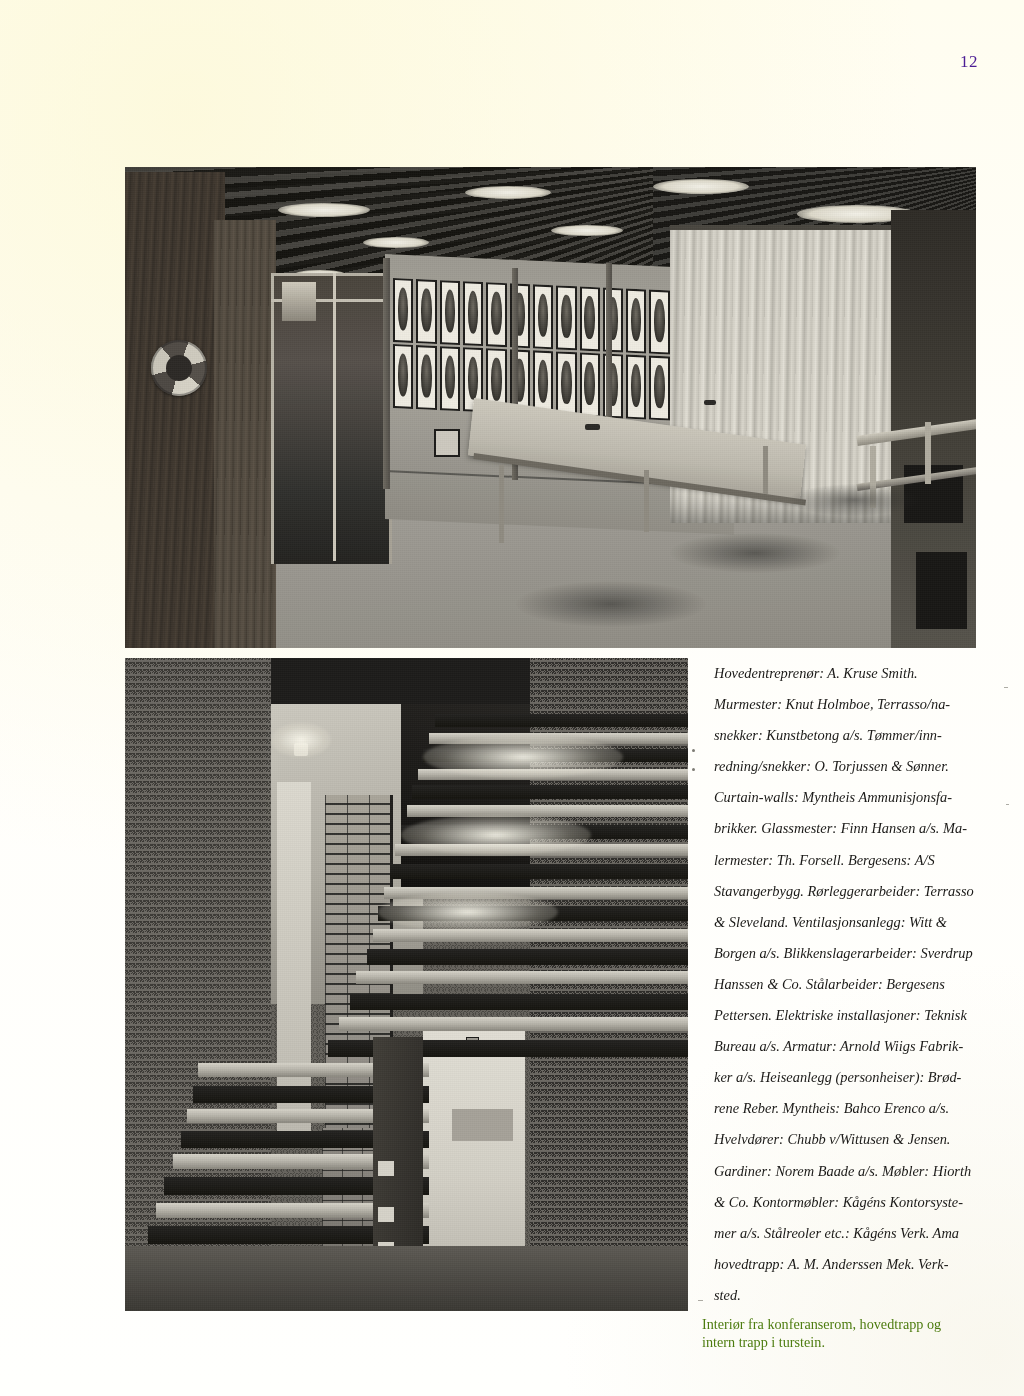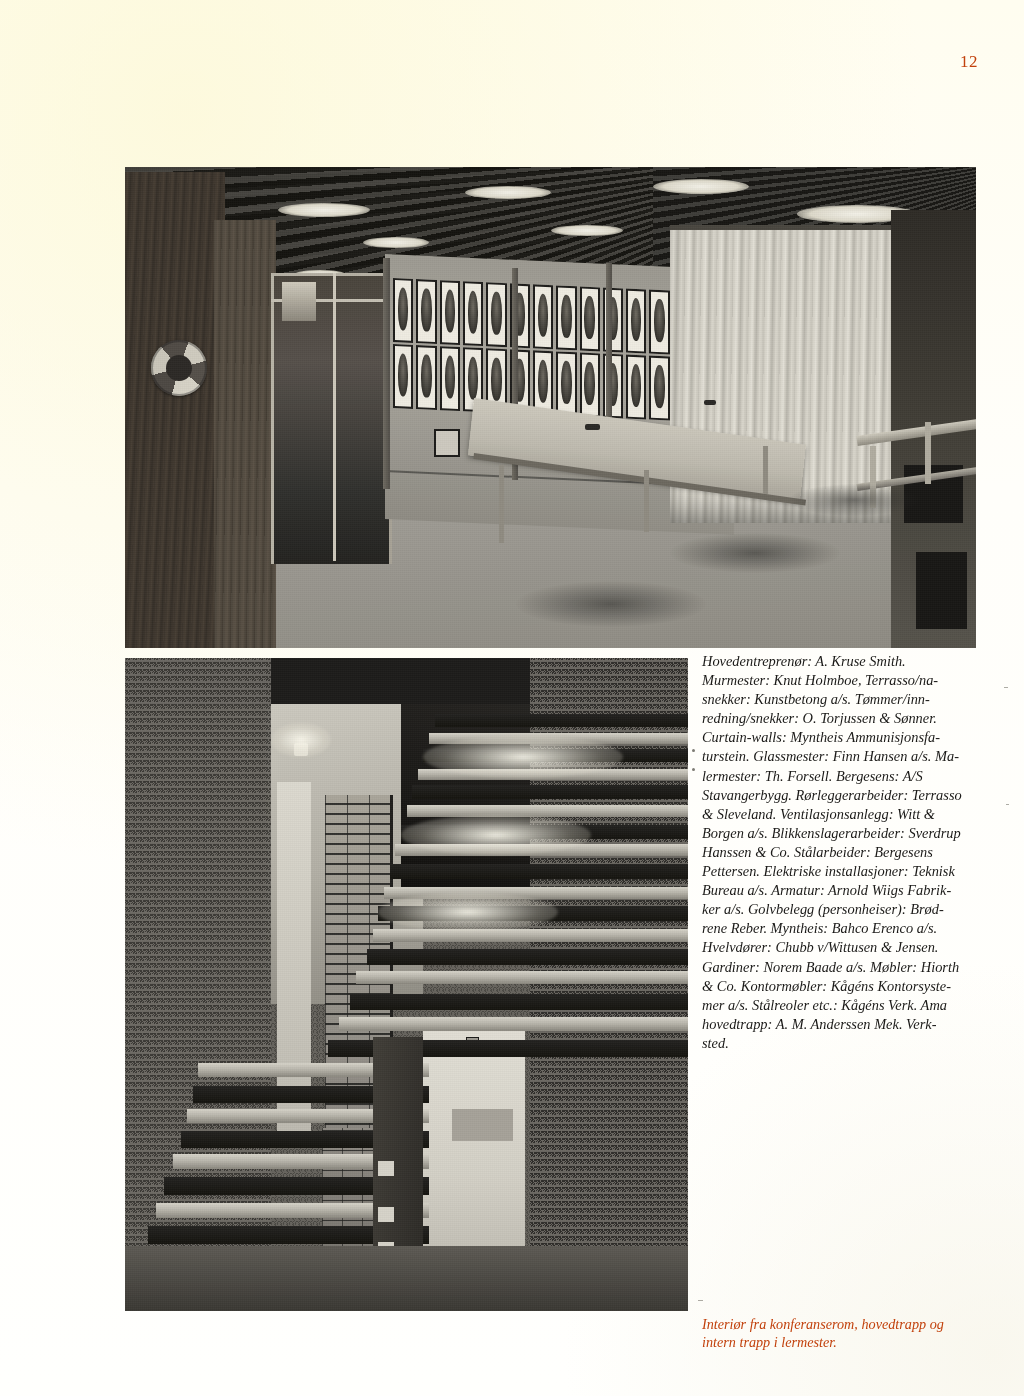--- a/index.html
+++ b/index.html
@@ -25,21 +25,21 @@
       linear-gradient(180deg, #fffdf0 0%, #fffefa 35%, #fffffd 100%);
     pointer-events: none;
   }
 
   
   #page-number {
     position: absolute;
     top: 52px;
     right: 46px;
     font-size: 17px;
-    color: #c2410c;
+    color: #4c1d95;
     letter-spacing: 0.5px;
   }
 
   
   .photo {
     position: absolute;
     overflow: hidden;
     background: #2b2b2b;
   }
   #photo-conference {
@@ -374,21 +374,21 @@
     width: 288px;
     font-family: "Liberation Serif", serif;
     font-style: italic;
     font-size: 14.4px;
     line-height: 19.1px;
     color: #1b1a18;
     text-align: justify;
     text-justify: inter-word;
     hyphens: manual;
   }
-  #credits p { margin:0; }
+  #credits p { margin:12px; }
 
   .scan-dot {
     position:absolute;
     width:3px; height:3px;
     background:#5d5a52;
     border-radius:50%;
     opacity:0.8;
   }
   .scan-tick {
     position:absolute;
@@ -396,24 +396,23 @@
     opacity:0.55;
   }
 
   
   #caption {
     position:absolute;
     left: 702px;
     top: 1316px;
     width: 290px;
     font-family: "Liberation Serif", serif;
-    font-style: italic;
     font-size: 14.2px;
     line-height: 17.5px;
-    color: #c2410c;
+    color: #4d7c0f;
     text-align: justify;
   }
   #caption p { margin:0; }
   #caption p.last { text-align:left; }
 </style>
 </head>
 <body>
 
 <div id="page">
 
@@ -596,42 +595,42 @@
       <div class="grain"></div>
     </div>
   </div>
 
   <div id="credits">
     <p>Hovedentreprenør: A. Kruse Smith.</p>
     <p>Murmester: Knut Holmboe, Terrasso/na-</p>
     <p>snekker: Kunstbetong a/s. Tømmer/inn-</p>
     <p>redning/snekker: O. Torjussen &amp; Sønner.</p>
     <p>Curtain-walls: Myntheis Ammunisjonsfa-</p>
-    <p>turstein. Glassmester: Finn Hansen a/s. Ma-</p>
+    <p>brikker. Glassmester: Finn Hansen a/s. Ma-</p>
     <p>lermester: Th. Forsell. Bergesens: A/S</p>
     <p>Stavangerbygg. Rørleggerarbeider: Terrasso</p>
     <p>&amp; Sleveland. Ventilasjonsanlegg: Witt &amp;</p>
     <p>Borgen a/s. Blikkenslagerarbeider: Sverdrup</p>
     <p>Hanssen &amp; Co. Stålarbeider: Bergesens</p>
     <p>Pettersen. Elektriske installasjoner: Teknisk</p>
     <p>Bureau a/s. Armatur: Arnold Wiigs Fabrik-</p>
-    <p>ker a/s. Golvbelegg (personheiser): Brød-</p>
+    <p>ker a/s. Heiseanlegg (personheiser): Brød-</p>
     <p>rene Reber. Myntheis: Bahco Erenco a/s.</p>
     <p>Hvelvdører: Chubb v/Wittusen &amp; Jensen.</p>
     <p>Gardiner: Norem Baade a/s. Møbler: Hiorth</p>
     <p>&amp; Co. Kontormøbler: Kågéns Kontorsyste-</p>
     <p>mer a/s. Stålreoler etc.: Kågéns Verk. Ama</p>
     <p>hovedtrapp: A. M. Anderssen Mek. Verk-</p>
     <p style="text-align:left;">sted.</p>
   </div>
 
   <div class="scan-dot" style="left:692px;top:749px;"></div>
   <div class="scan-dot" style="left:692px;top:768px;"></div>
   <div class="scan-tick" style="left:1004px;top:687px;width:4px;height:1px;"></div>
   <div class="scan-tick" style="left:1006px;top:804px;width:3px;height:1px;"></div>
   <div class="scan-tick" style="left:698px;top:1300px;width:5px;height:1px;"></div>
 
   <div id="caption">
     <p>Interiør fra konferanserom, hovedtrapp og</p>
-    <p class="last">intern trapp i lermester.</p>
+    <p class="last">intern trapp i turstein.</p>
   </div>
 
 </div>
 
 </body></html>

